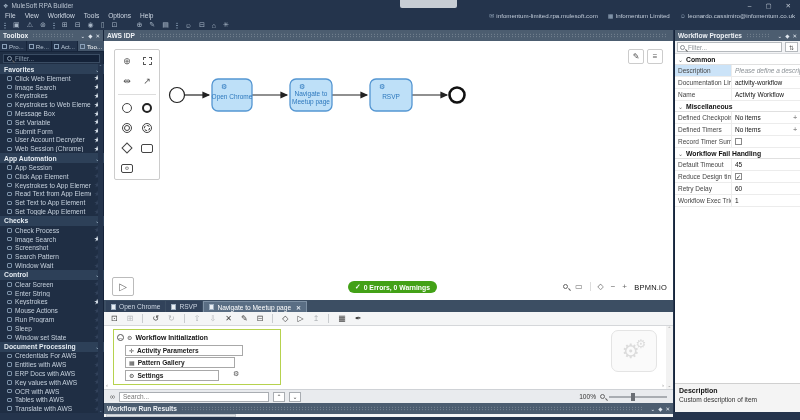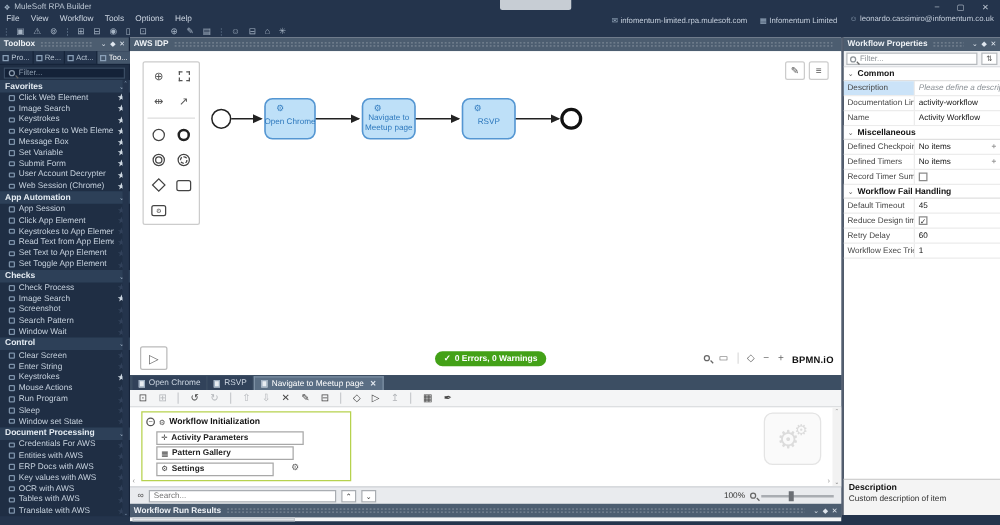--- a/index.html
+++ b/index.html
@@ -58,21 +58,21 @@
   .shp-dia{width:8px;height:8px;border:1px solid #444;transform:rotate(45deg)}
   .shp-task{width:12px;height:9px;border:1px solid #444;border-radius:2px;display:flex;align-items:center;justify-content:center;font-size:5px;color:#555}
   #cv-actions{right:10px;top:8px;display:flex;gap:3px}
   #cv-actions .btn{width:16px;height:15px;background:#fff;border:1px solid #ccc;border-radius:2px;display:flex;align-items:center;justify-content:center;font-size:8px;color:#555}
   #playbtn{left:8px;top:236px;width:22px;height:19px;background:#fff;border:1px solid #bbb;border-radius:2px;display:flex;align-items:center;justify-content:center;font-size:10px;color:#666}
   #statuspill{left:244px;top:240px;height:12px;background:#43a117;border-radius:7px;color:#fff;font-size:6.8px;font-weight:bold;display:flex;align-items:center;gap:3px;padding:0 7px}
   #zoomctl{right:46px;top:241px;display:flex;align-items:center;gap:7px;color:#666;font-size:8px}
   #zoomctl .vsep{width:1px;height:9px;background:#ddd}
   .mag{width:5px;height:5px;border:1px solid #666;border-radius:50%;position:relative}
   .mag::after{content:"";position:absolute;left:4px;top:4px;width:3px;height:1px;background:#666;transform:rotate(45deg)}
-  #bpmnlogo{right:6px;top:242px;font-size:7.5px;font-weight:700;color:#111;letter-spacing:.2px}
+  #bpmnlogo{right:6px;top:242px;font-size:7.5px;font-weight:400;color:#111;letter-spacing:.2px}
 
   
   #etabs{left:0;top:270px;width:569px;height:12px;background:#3c4e63;display:flex;align-items:flex-end;gap:1px;padding:1px 2px 0}
   .etab{height:11px;display:flex;align-items:center;gap:3px;padding:0 5px;font-size:6.6px;color:#cdd6e2;background:#31425a}
   .etab .fi{width:5px;height:6px;border:1px solid #9fb0c2;background:#e8edf2}
   .etab.on{background:#5a6e84;color:#fff;border:1px solid #7d90a4;border-bottom:none}
   .etab .x{font-size:6px;margin-left:2px;color:#e3e9f0}
   #etoolbar{left:0;top:282px;width:569px;height:14px;background:#f4f5f6;border-bottom:1px solid #d5d7da;display:flex;align-items:center;gap:9px;padding:0 7px;font-size:8px;color:#444}
   #etoolbar .vsep{width:1px;height:9px;background:#c9cccf}
   #etoolbar .dim{color:#b3b6ba}

